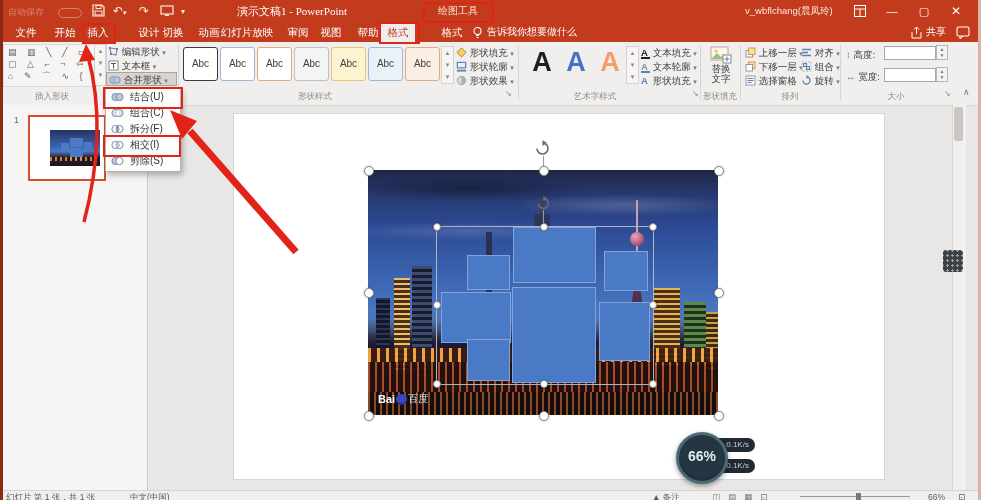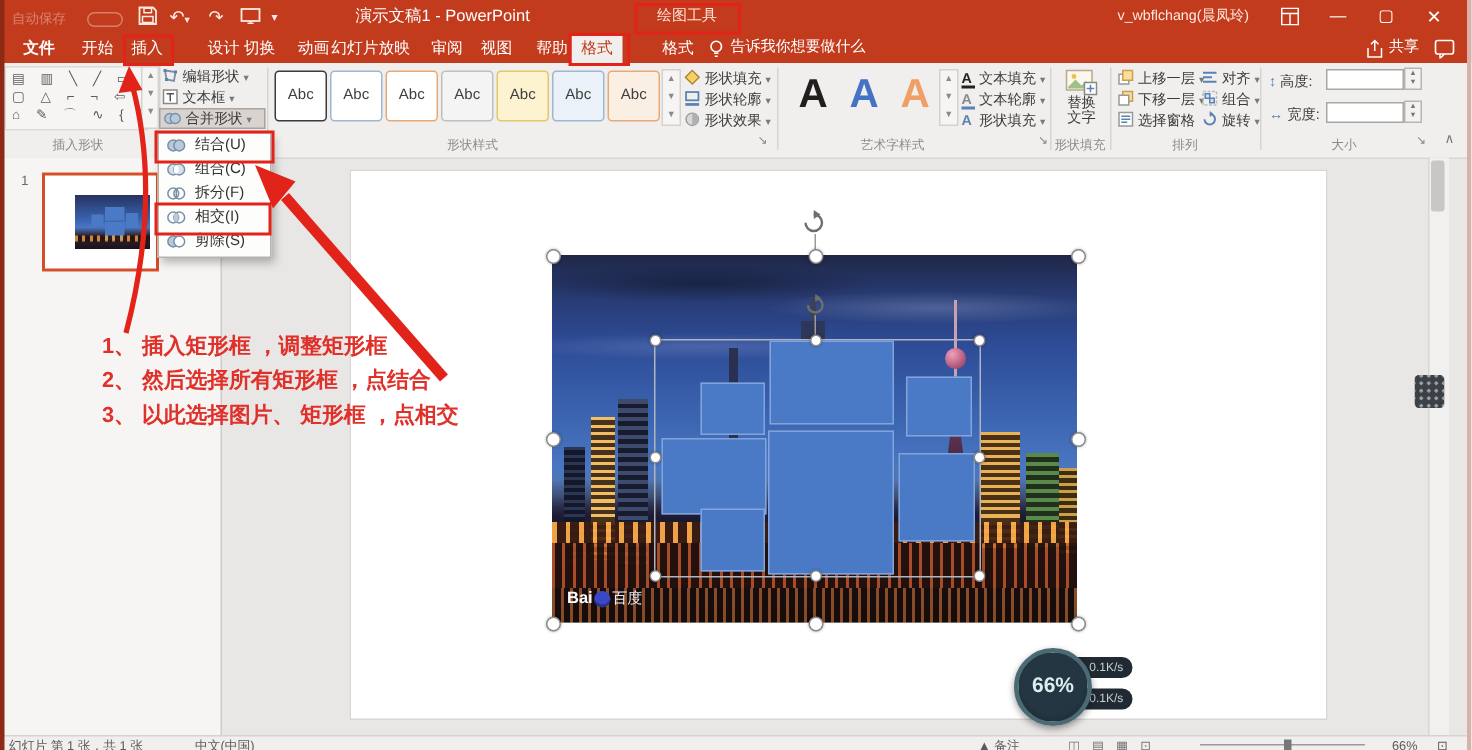--- a/index.html
+++ b/index.html
@@ -4,21 +4,21 @@
 <style>
   html,body{margin:0;padding:0;}
   body{font-family:"Liberation Sans","DejaVu Sans",sans-serif;font-size:10px;color:#3b3b3b;}
   #stage{position:relative;width:981px;height:500px;background:#e8e7e5;overflow:hidden;}
   .a{position:absolute;}
   
   .titlebar{left:0;top:0;width:981px;height:22px;background:#c23b1d;}
   .tabrow{left:0;top:22px;width:981px;height:20px;background:#c23b1d;}
   .qat-ghost{color:#ffffff;opacity:.35;font-size:9px;}
   .qat-ic{color:#fdeae2;font-size:12px;line-height:22px;}
-  .doc-title{color:#fff;font-size:11px;line-height:22px;}
+  .doc-title{color:#fff;font-size:11px;line-height:22px;font-family:Liberation Serif, serif;}
   .ctx-tool{color:#ffe3d6;font-size:10px;line-height:18px;text-align:center;}
   .pic-tool-bg{background:rgba(0,0,0,.12);margin-top:28px;}
   .user-name{color:#ffe8e0;font-size:9.5px;line-height:22px;}
   .winbtn{color:#fff;font-size:11px;line-height:22px;text-align:center;width:20px;}
   .tab{color:#fff;font-size:10.5px;line-height:20px;text-align:center;height:20px;}
   .tab-selected{background:#f1efed;color:#c0391b;}
   .share-lbl{color:#fff;font-size:10px;line-height:20px;}
   .tellme{color:#fff;font-size:10px;line-height:20px;}
   
   .ribbon{left:0;top:42px;width:981px;height:63px;background:#f1efed;border-bottom:1px solid #d9d6d3;}
@@ -100,21 +100,21 @@
           <rect x="0.5" y="0.5" width="11" height="11" fill="none" stroke="#fff"></rect>
           <path d="M0.5 4 h11 M6 4 v7.5" stroke="#fff"></path>
         </svg>
     </span>
     <span class="a winbtn" style="left:882px;top:0;">—</span>
     <span class="a winbtn" style="left:914px;top:0;">▢</span>
     <span class="a winbtn" style="left:946px;top:0;font-size:12px;">✕</span>
   </div>
 
   <div class="a tabrow">
-    <span class="a tab" style="left:8px;width:36px;font-weight:bold;">文件</span>
+    <span class="a tab" style="left:8px;width:36px;">文件</span>
     <span class="a tab" style="left:50px;width:30px;">开始</span>
     <span class="a tab" style="left:83px;width:30px;">插入</span>
     <span class="a tab" style="left:134px;width:30px;">设计</span>
     <span class="a tab" style="left:158px;width:30px;">切换</span>
     <span class="a tab" style="left:194px;width:30px;">动画</span>
     <span class="a tab" style="left:220px;width:54px;">幻灯片放映</span>
     <span class="a tab" style="left:283px;width:30px;">审阅</span>
     <span class="a tab" style="left:316px;width:30px;">视图</span>
     <span class="a tab" style="left:353px;width:30px;">帮助</span>
     <span class="a tab tab-selected" style="left:381px;width:34px;">格式</span>
@@ -416,25 +416,20 @@
       <span>剪除(S)</span>
     </div>
   </div>
 
   <div class="a redbox" style="left:82px;top:23px;width:30px;height:17px;"></div>
   <div class="a redbox" style="left:379px;top:22px;width:37px;height:18px;"></div>
   <div class="a redbox" style="left:423px;top:2px;width:67px;height:17px;"></div>
   <div class="a redbox" style="left:103px;top:87px;width:76px;height:18px;"></div>
   <div class="a redbox" style="left:103px;top:135px;width:74px;height:18px;"></div>
 
-  <div class="a ann-text" style="left:68px;top:220px;">
-    <div>1、 插入矩形框 ，调整矩形框</div>
-    <div>2、 然后选择所有矩形框 ，点结合</div>
-    <div>3、 以此选择图片、 矩形框 ，点相交</div>
-  </div>
 
   <svg class="a" style="left:0;top:0;z-index:58;pointer-events:none;" width="981" height="500" viewBox="0 0 981 500">
     <path d="M 84 222 Q 108 130 88 56" fill="none" stroke="#e2231a" stroke-width="3.5"></path>
     <polygon points="86,44 79,62 95,60" fill="#e2231a"></polygon>
     <line x1="296" y1="252" x2="190" y2="131" stroke="#e2231a" stroke-width="7"></line>
     <polygon points="170,110 197,121 182,139" fill="#e2231a"></polygon>
   </svg>
 
   <div class="a zoom-pill" style="left:706px;top:438px;padding-left:14px;">↑ <span>0.1K/s</span></div>
   <div class="a zoom-pill" style="left:706px;top:459px;padding-left:14px;">↓ <span>0.1K/s</span></div>

